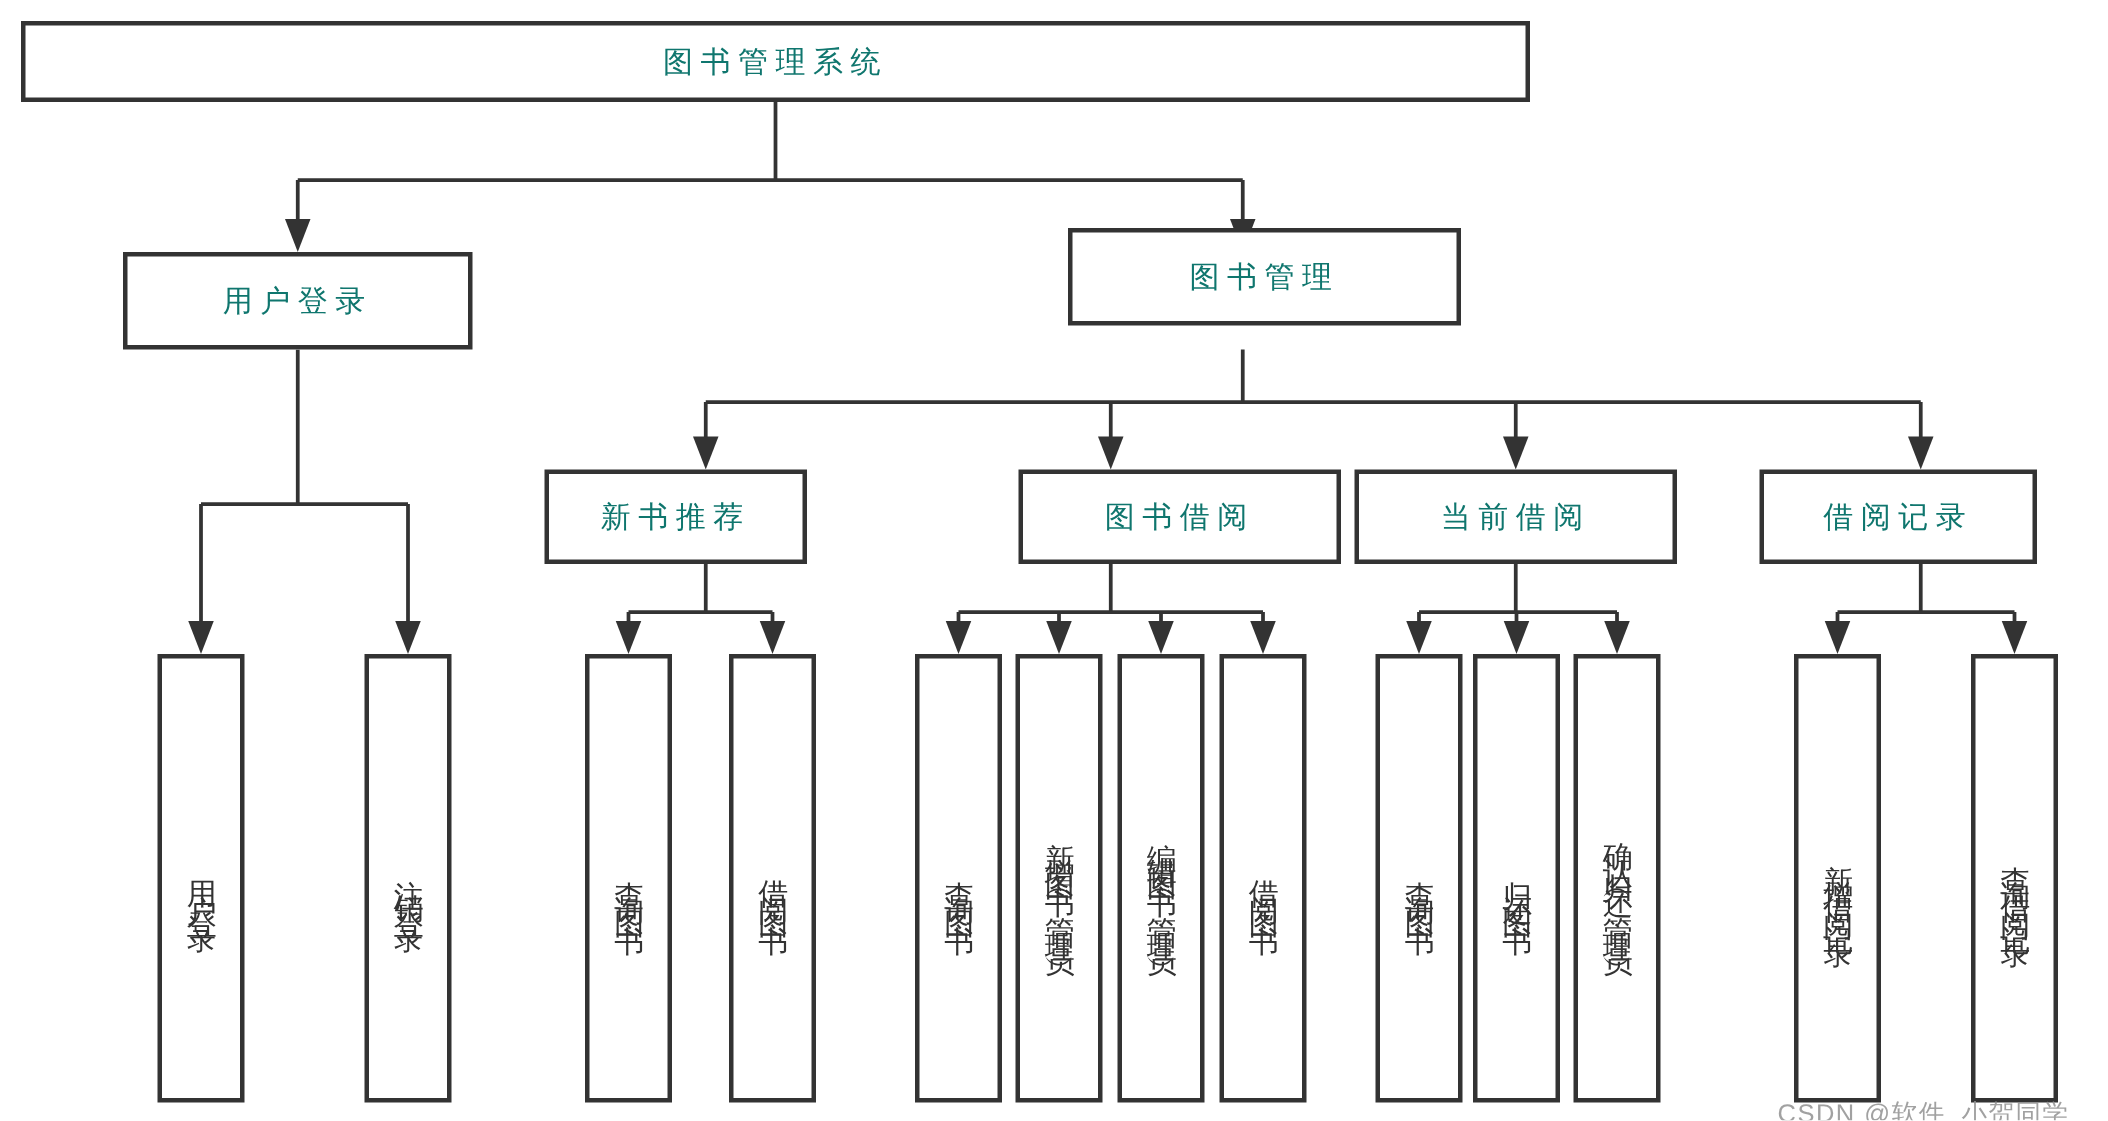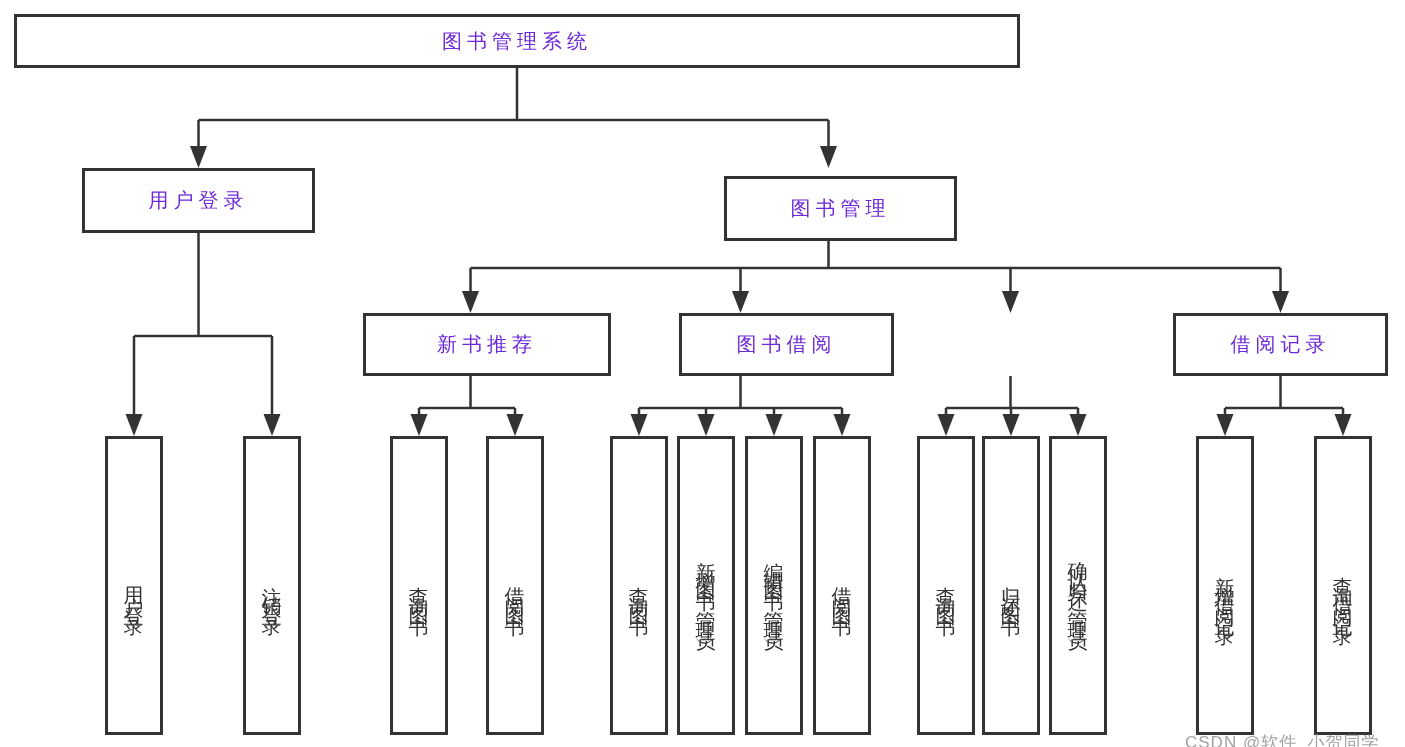--- a/index.html
+++ b/index.html
@@ -30,21 +30,21 @@
     display: flex;
     align-items: center;
     justify-content: center;
     z-index: 2;
     color: #333333;
   }
   .h-box span {
     font-size: 20px;
     letter-spacing: 5px;
     white-space: nowrap;
-    color: #6d28d9;
+    color: #0f766e;
     text-align: center;
   }
   .v-box span {
     writing-mode: vertical-rl;
     text-orientation: mixed;
     font-size: 20px;
     letter-spacing: 10px;
     line-height: 1;
     margin-top: 10px;
     color: #333333;
@@ -106,31 +106,34 @@
     </g>
   </svg>
 
   <div class="box h-box" style="left:14px; top:14px; width:1006px; height:54px;">
     <span>图书管理系统</span>
   </div>
 
   <div class="box h-box" style="left:82px; top:168px; width:233px; height:65px;">
     <span>用户登录</span>
   </div>
-  <div class="box h-box" style="left:712px; top:176px; width:233px; height:65px;margin-left:12px;">
+  <div class="box h-box" style="left:712px; top:152px; width:262px; height:65px;">
     <span>图书管理</span>
   </div>
 
-  <div class="box h-box" style="left:363px; top:313px; width:248px; height:63px;">
+  <div class="box h-box" style="left:363px; top:313px; width:175px; height:63px;">
     <span>新书推荐</span>
   </div>
   <div class="box h-box" style="left:633px; top:313px; width:215px; height:63px;margin-left:46px;">
     <span>图书借阅</span>
   </div>
-  <div class="box h-box" style="left:1173px; top:313px; width:215px; height:63px;">
+  <div class="box h-box" style="left:903px; top:313px; width:215px; height:63px;">
+    <span>当前借阅</span>
+  </div>
+  <div class="box h-box" style="left:1173px; top:313px; width:185px; height:63px;">
     <span>借阅记录</span>
   </div>
 
   <div class="box v-box" style="left:105px; top:436px; width:58px; height:299px;">
     <span>用户登录</span>
   </div>
   <div class="box v-box" style="left:243px; top:436px; width:58px; height:299px;">
     <span>注销登录</span>
   </div>
 

